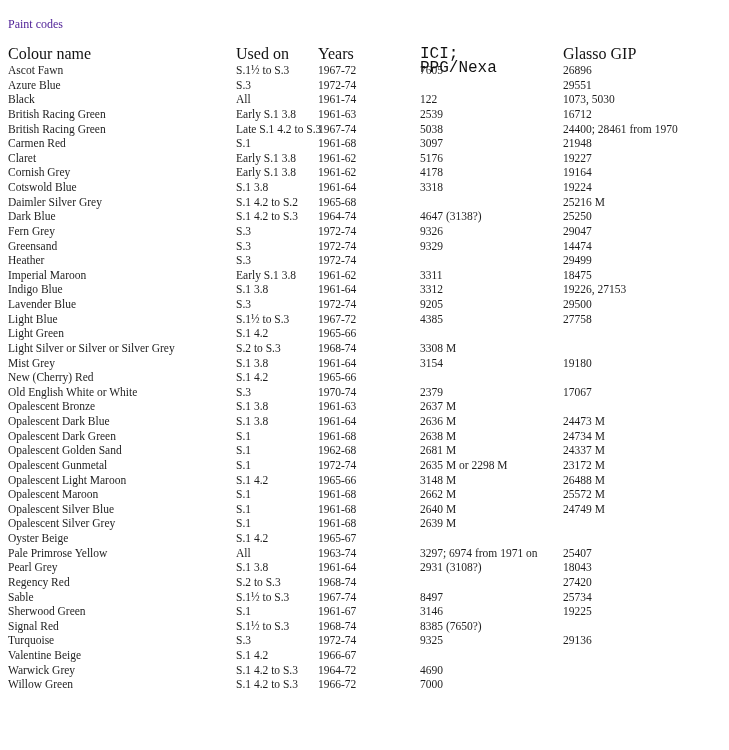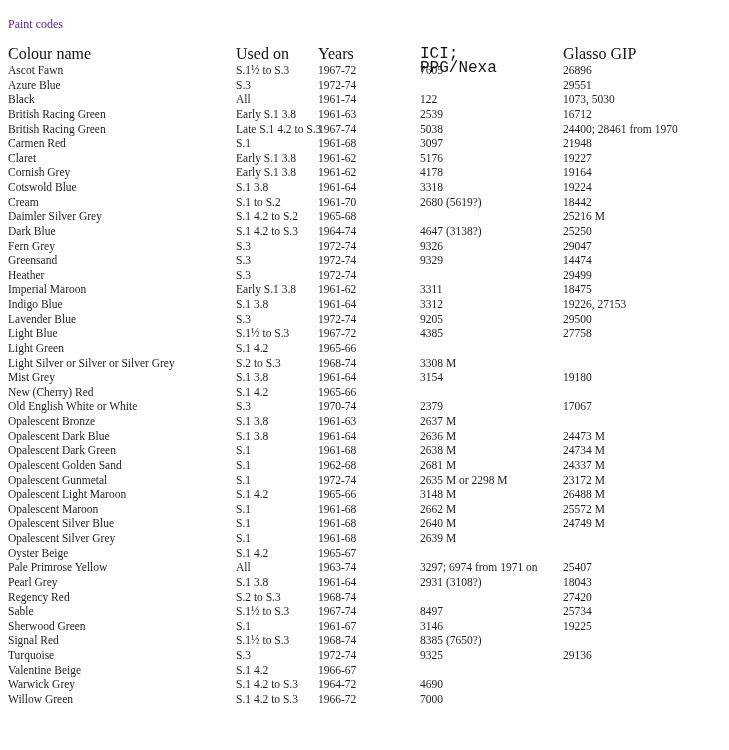--- a/index.html
+++ b/index.html
@@ -134,27 +134,20 @@
         <span class="cell c4">19164</span>
       </div>
       <div class="row">
         <span class="cell c0">Cotswold Blue</span>
         <span class="cell c1">S.1 3.8</span>
         <span class="cell c2">1961-64</span>
         <span class="cell c3">3318</span>
         <span class="cell c4">19224</span>
       </div>
       <div class="row">
-        <span class="cell c0">Cream</span>
-        <span class="cell c1">S.1 to S.2</span>
-        <span class="cell c2">1961-70</span>
-        <span class="cell c3">2680 (5619?)</span>
-        <span class="cell c4">18442</span>
-      </div>
-      <div class="row">
         <span class="cell c0">Daimler Silver Grey</span>
         <span class="cell c1">S.1 4.2 to S.2</span>
         <span class="cell c2">1965-68</span>
         <span class="cell c3"></span>
         <span class="cell c4">25216 M</span>
       </div>
       <div class="row">
         <span class="cell c0">Dark Blue</span>
         <span class="cell c1">S.1 4.2 to S.3</span>
         <span class="cell c2">1964-74</span>

